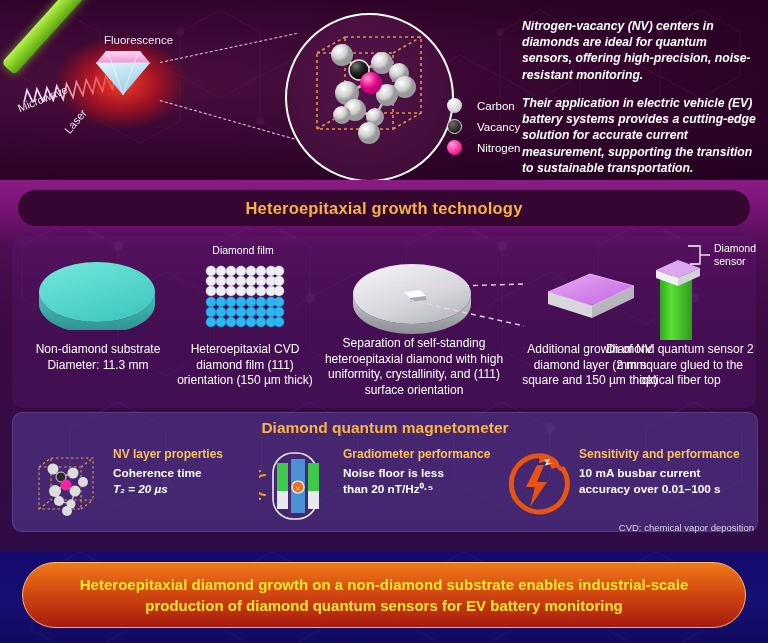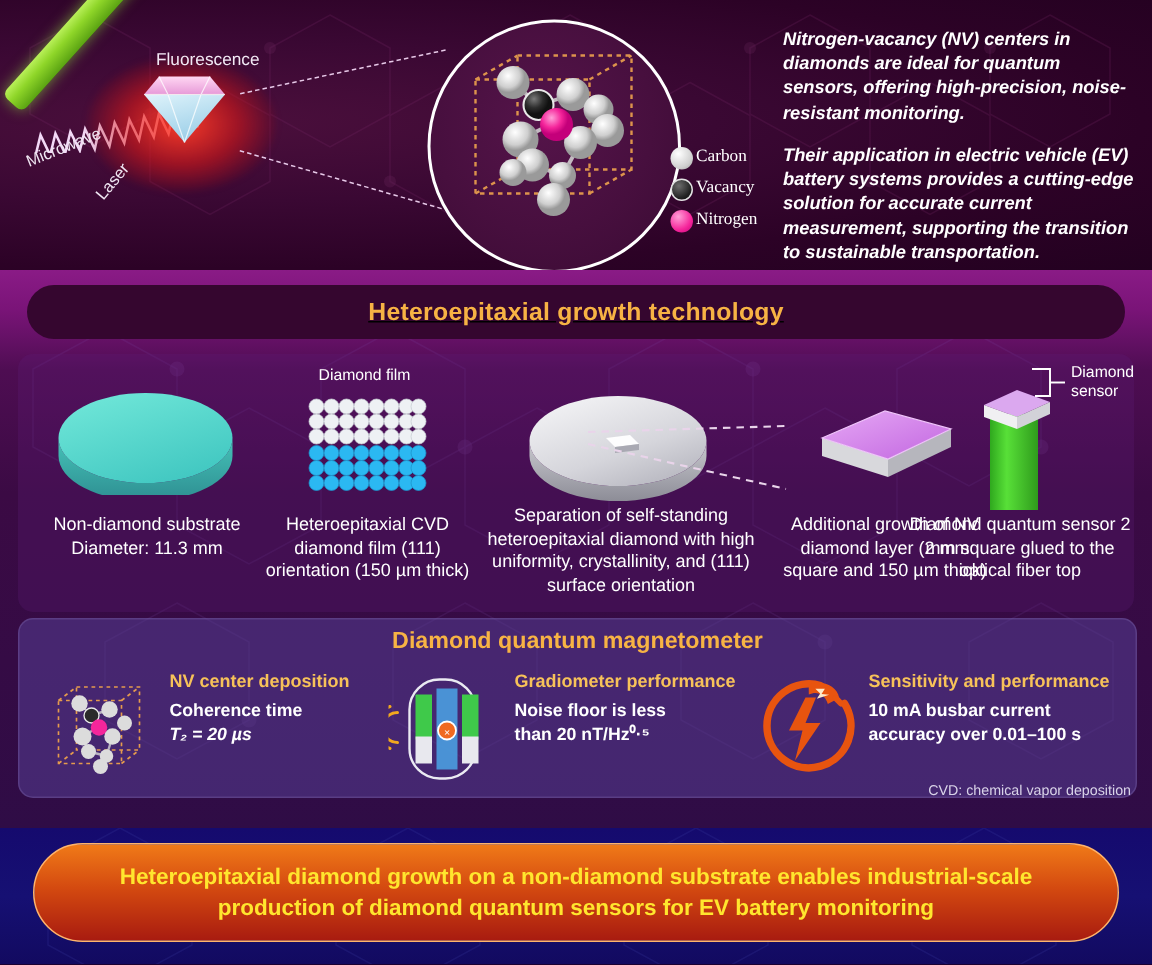--- a/index.html
+++ b/index.html
@@ -30,30 +30,30 @@
   .zoom-circle{position:absolute;left:285px;top:13px;width:165px;height:165px;border-radius:50%;
     border:2.5px solid #ffffff;
     background:radial-gradient(circle at 45% 40%, #55144a 0%, #470f3e 55%, #3a0a33 100%);
     overflow:hidden;}
   .dash-lead{position:absolute;border-top:1.6px dashed #e7c9e8;transform-origin:0 0;}
 
   .top-text{position:absolute;left:522px;top:18px;width:238px;color:#ffffff;
     font-size:12.2px;font-weight:bold;line-height:1.33;}
   .top-text p{margin:0 0 12px 0;font-style:italic;}
   .legend{position:absolute;left:447px;top:98px;width:105px;}
-  .legend-row{display:flex;align-items:flex-start;gap:2px;margin-bottom:6px;font-family:Liberation Serif, serif;}
+  .legend-row{display:flex;align-items:center;gap:15px;margin-bottom:6px;}
   .legend-dot{width:15px;height:15px;border-radius:50%;flex:none;}
   .legend-lbl{color:#ffffff;font-size:11.5px;}
 
   
   .mid-section{position:absolute;left:0;top:180px;width:768px;height:372px;
     background:linear-gradient(180deg,#8a1b86 0%, #7a1478 7%, #4e0d52 18%, #3b0a44 40%, #350b45 70%, #2f0c46 100%);
     overflow:hidden;}
   .band-title{position:absolute;left:18px;top:10px;width:732px;height:36px;border-radius:18px;
-    background:#35062f;display:flex;align-items:center;justify-content:center;text-decoration:underline;}
+    background:#35062f;display:flex;align-items:center;justify-content:center;}
   .band-title span{color:#f7b344;font-size:16.5px;font-weight:bold;letter-spacing:.2px;}
 
   .steps-panel{position:absolute;left:12px;top:56px;width:744px;height:172px;
     border-radius:10px;background:rgba(92,28,120,.28);}
   .step{position:absolute;top:0;width:152px;height:172px;text-align:center;}
   .step-cap{position:absolute;left:4px;right:0;top:106px;color:#ffffff;font-size:12px;line-height:1.3;}
 
   .disk-teal{position:absolute;left:16px;top:22px;width:122px;height:72px;}
   .film-stack{position:absolute;left:38px;top:28px;width:80px;height:68px;}
   .film-label{position:absolute;left:0;right:0;top:8px;color:#ffffff;font-size:10.5px;}
@@ -448,21 +448,21 @@
               <circle cx="30" cy="52" r="5"></circle>
             <circle cx="42" cy="55" r="4.5"></circle>
               <circle cx="46" cy="42" r="5.5"></circle>
             <circle cx="54" cy="33" r="5"></circle>
               <circle cx="38" cy="62" r="5"></circle>
           </g>
           <circle cx="32" cy="28" r="5" fill="#2a2a2a" stroke="#e8e8e8" stroke-width="0.9"></circle>
           <circle cx="37" cy="36" r="5.5" fill="#f5269b"></circle>
         </svg>
         <div style="margin-left:84px;">
-          <div class="mhead">NV center deposition</div>
+          <div class="mhead">NV layer properties</div>
           <div class="mbody">Coherence time</div>
           <div class="mbody" style="font-style:italic;">T₂ = 20 µs</div>
         </div>
       </div>
 
       <div class="mcol" style="left:252px;width:262px;">
         <svg style="position:absolute;left:-6px;top:0;width:76px;height:78px;" viewBox="0 0 76 78">
           <g stroke="#f2a81e" stroke-width="2" fill="none" stroke-linecap="round">
             <path d="M6,28 A10,10 0 0 0 6,48"></path>
             <path d="M1,24 A15,15 0 0 0 1,52"></path>

